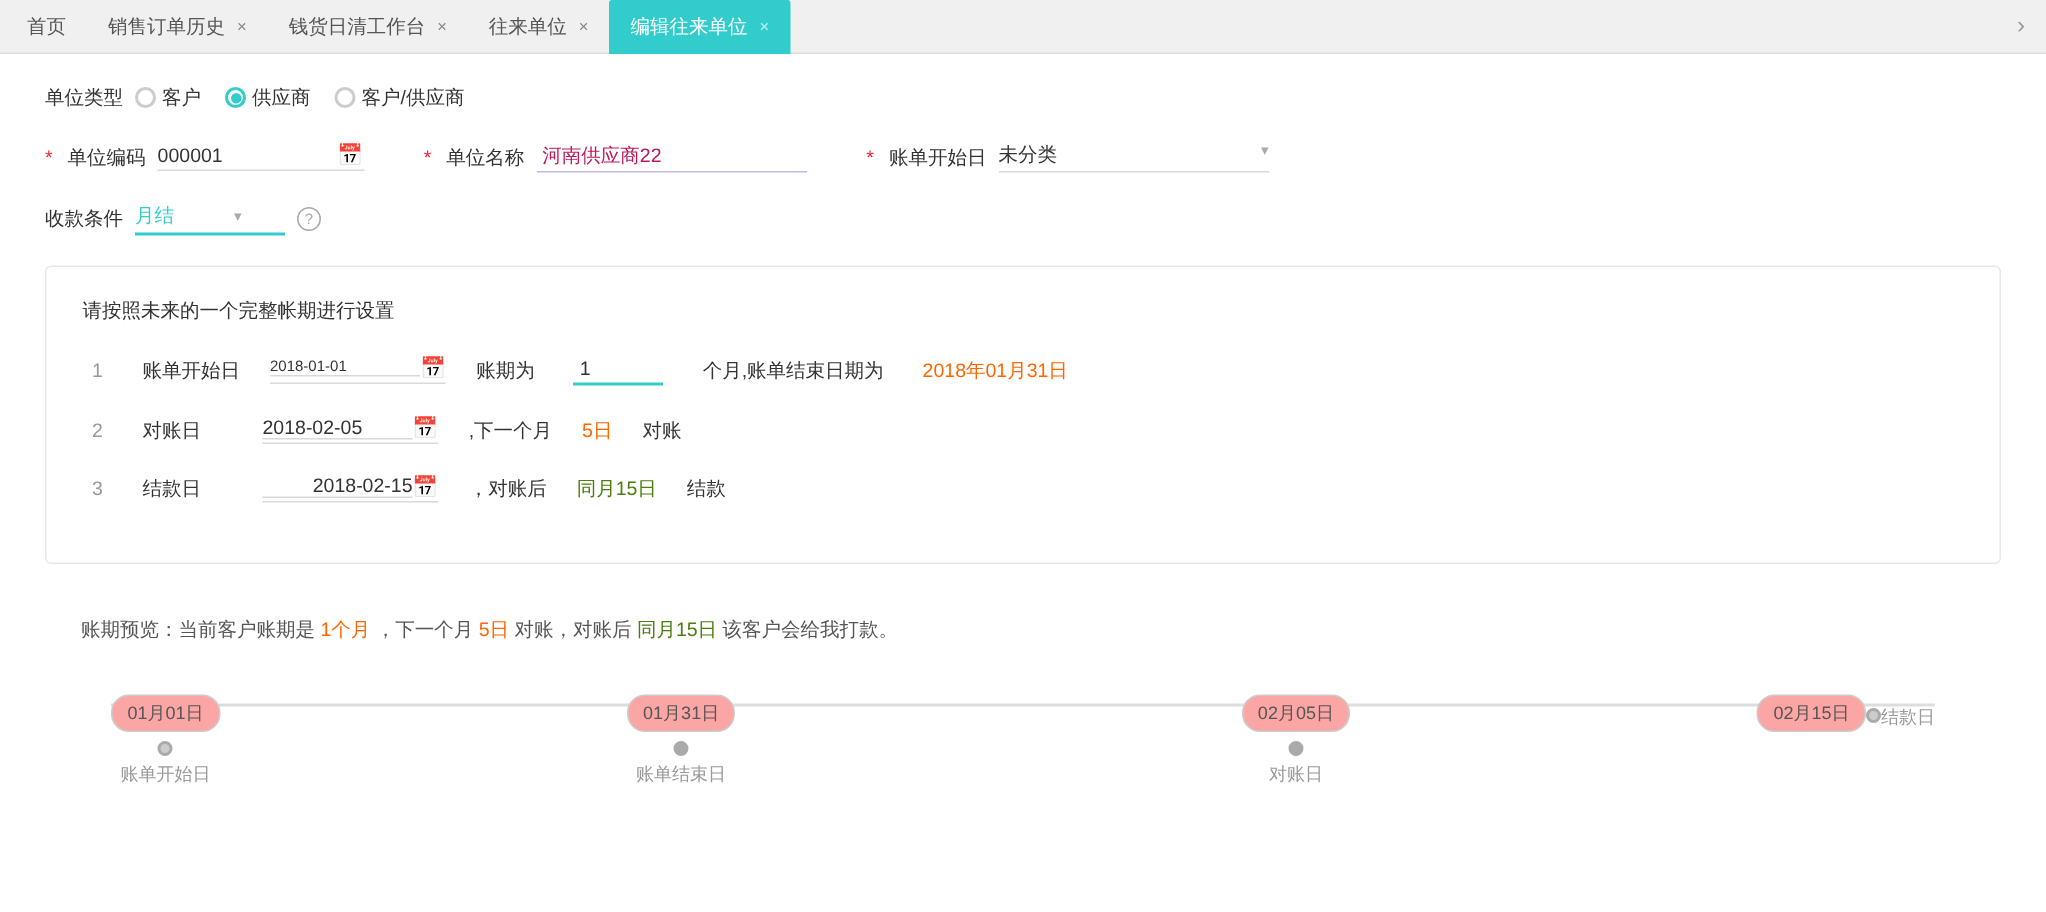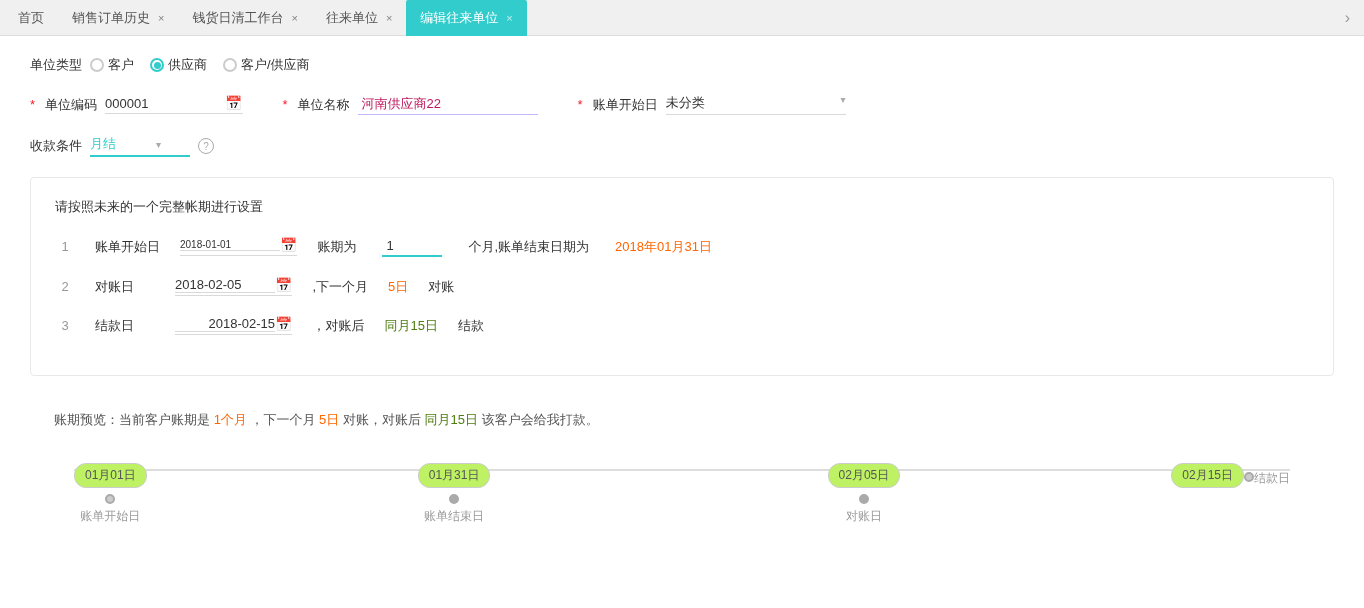--- a/index.html
+++ b/index.html
@@ -291,21 +291,21 @@
 
     .timeline-dot.start {
       background: #ccc;
     }
 
     .timeline-dot.end {
       background: #ccc;
     }
 
     .timeline-badge {
-      background: #bef264;
+      background: #fca5a5;
       border: 1px solid #ccc;
       border-radius: 12px;
       padding: 3px 10px;
       font-size: 12px;
       color: #555;
       white-space: nowrap;
       margin-bottom: 6px;
     }
 
     .timeline-sublabel {

